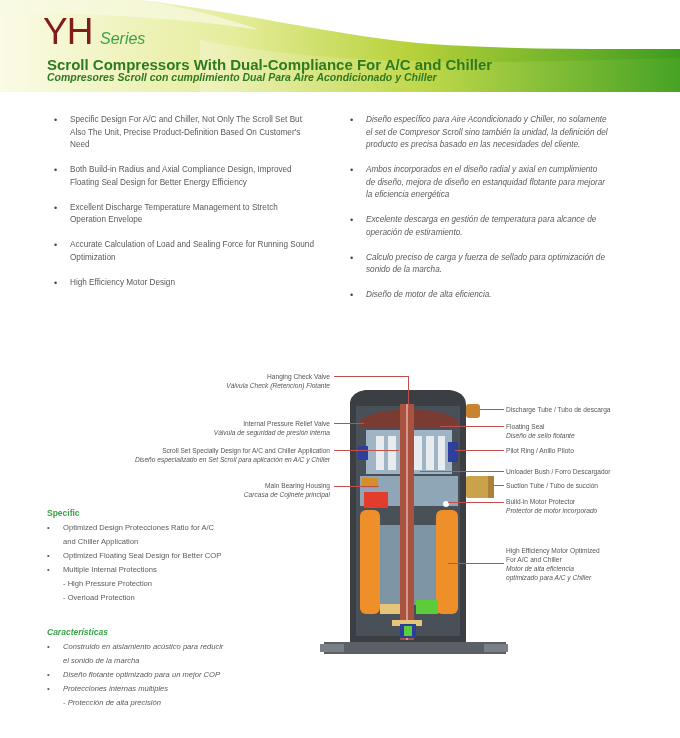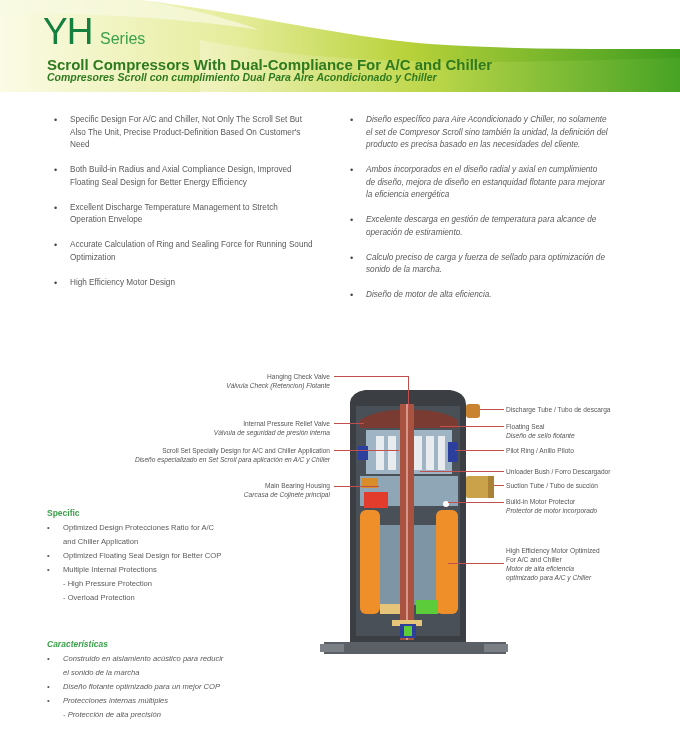--- a/index.html
+++ b/index.html
@@ -1,36 +1,36 @@
 <!DOCTYPE html>
 <html><head>
 <meta charset="utf-8">
 <style>
   html,body{margin:0;padding:0;}
   body{width:680px;height:738px;position:relative;overflow:hidden;background:#ffffff;font-family:"Liberation Sans",sans-serif;color:#555;}
   .banner{position:absolute;left:0;top:0;width:680px;height:92px;overflow:hidden;}
   .banner svg{position:absolute;left:0;top:0;}
-  .yh{position:absolute;left:43px;top:12px;font-size:37px;color:#15803d;font-weight:normal;letter-spacing:-1px;line-height:40px;}
-  .series{position:absolute;left:100px;top:30px;font-size:16px;color:#3aa14a;line-height:18px;}
+  .yh{position:absolute;left:43px;top:12px;font-size:37px;color:#7f1d1d;font-weight:normal;letter-spacing:-1px;line-height:40px;}
+  .series{position:absolute;left:100px;top:30px;font-size:16px;color:#3aa14a;line-height:18px;font-style:italic;}
   .sub1{position:absolute;left:47px;top:56px;font-size:15px;font-weight:bold;color:#2f7a1f;white-space:nowrap;}
   .sub2{position:absolute;left:47px;top:71px;font-size:10.5px;font-weight:bold;font-style:italic;color:#2f7a1f;white-space:nowrap;}
 
   .col{position:absolute;font-size:8.2px;line-height:12.5px;color:#5a5a5a;}
   .col ul{list-style:none;margin:4px;padding:0;}
   .col li{position:relative;padding-left:16px;margin-bottom:12.5px;}
   .col li::before{content:"•";position:absolute;left:0;top:0;font-size:9px;color:#444;}
   .col.es{font-style:italic;}
 
   .feat{position:absolute;left:47px;font-size:7.6px;line-height:14px;color:#5a5a5a;}
   .feat h3{margin:0 0 1px 0;font-size:8.5px;color:#3aa14a;font-weight:bold;}
   .feat ul{list-style:none;margin:0;padding:0;}
   .feat li{position:relative;padding-left:16px;}
   .feat li.b::before{content:"•";position:absolute;left:0;top:0;}
   .feat.es{font-style:italic;}
-  .feat.es h3{font-style:italic;margin-top:12px;}
+  .feat.es h3{font-style:italic;}
 
   .label{position:absolute;font-size:6.6px;line-height:9px;color:#555;white-space:nowrap;}
   .label .es{font-style:italic;display:block;}
   .label.r{text-align:right;}
   .line{position:absolute;height:1px;background:#c0504d;}
   .vline{position:absolute;width:1px;background:#c0504d;}
   .diagram{position:absolute;left:320px;top:380px;}
 </style>
 </head>
 <body>
@@ -59,21 +59,21 @@
   <div class="series">Series</div>
   <div class="sub1">Scroll Compressors With Dual-Compliance For A/C and Chiller</div>
   <div class="sub2">Compresores Scroll con cumplimiento Dual Para Aire Acondicionado y Chiller</div>
 </div>
 
 <div class="col" style="left:50px;top:110px;width:270px;">
   <ul>
     <li>Specific Design For A/C and Chiller, Not Only The Scroll Set But Also The Unit, Precise Product-Definition Based On Customer's Need</li>
     <li>Both Build-in Radius and Axial Compliance Design, Improved Floating Seal Design for Better Energy Efficiency</li>
     <li>Excellent Discharge Temperature Management to Stretch Operation Envelope</li>
-    <li>Accurate Calculation of Ring and Sealing Force for Running Sound Optimization</li>
+    <li>Accurate Calculation of Load and Sealing Force for Running Sound Optimization</li>
     <li>High Efficiency Motor Design</li>
   </ul>
 </div>
 
 <div class="col es" style="left:346px;top:110px;width:266px;">
   <ul>
     <li>Diseño específico para Aire Acondicionado y Chiller, no solamente el set de Compresor Scroll  sino también la unidad, la definición del producto es precisa basado en las necesidades del cliente.</li>
     <li>Ambos incorporados en el diseño radial y axial en cumplimiento de diseño, mejora de diseño en estanquidad flotante para mejorar la eficiencia energética</li>
     <li>Excelente descarga en gestión de temperatura para alcance de operación de estiramiento.</li>
     <li>Calculo preciso de carga y fuerza de sellado para optimización de sonido de la marcha.</li>

